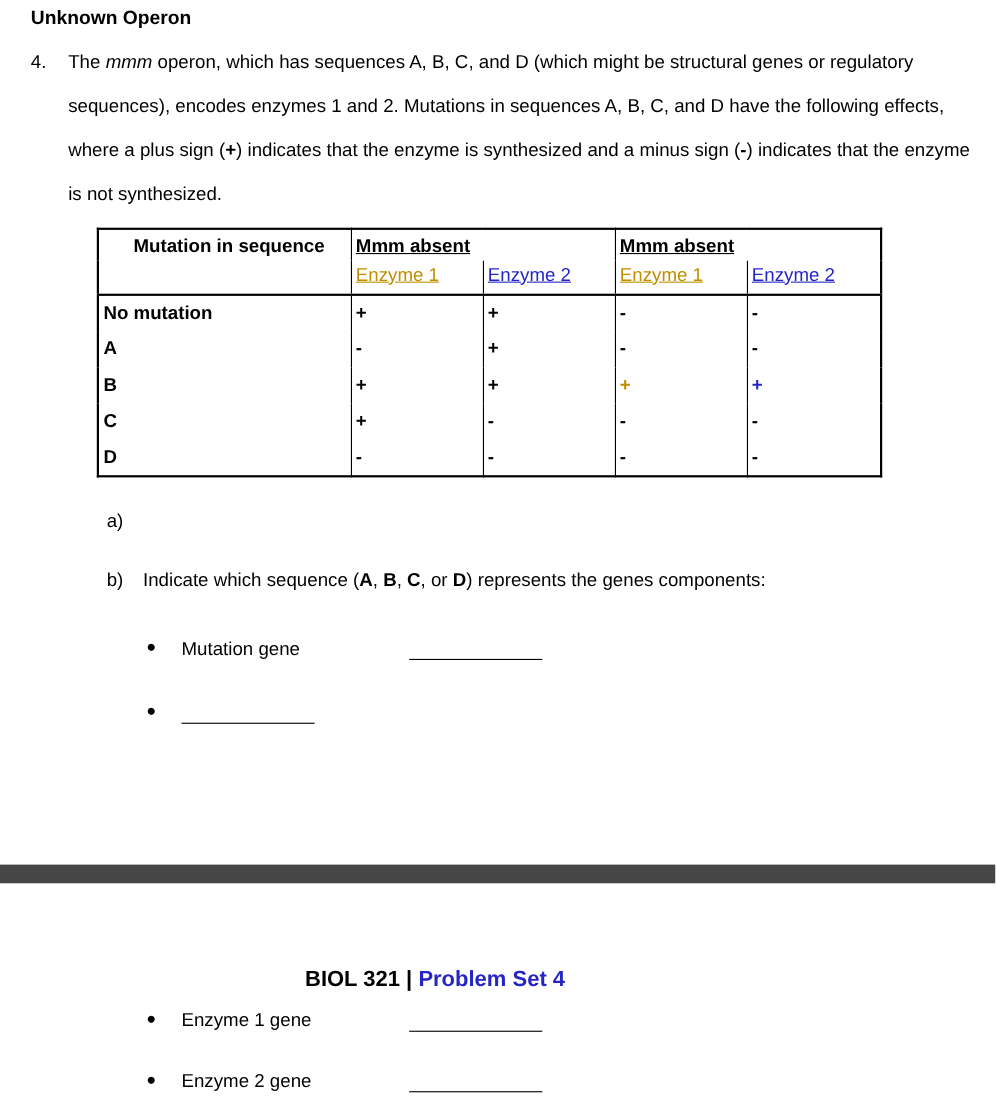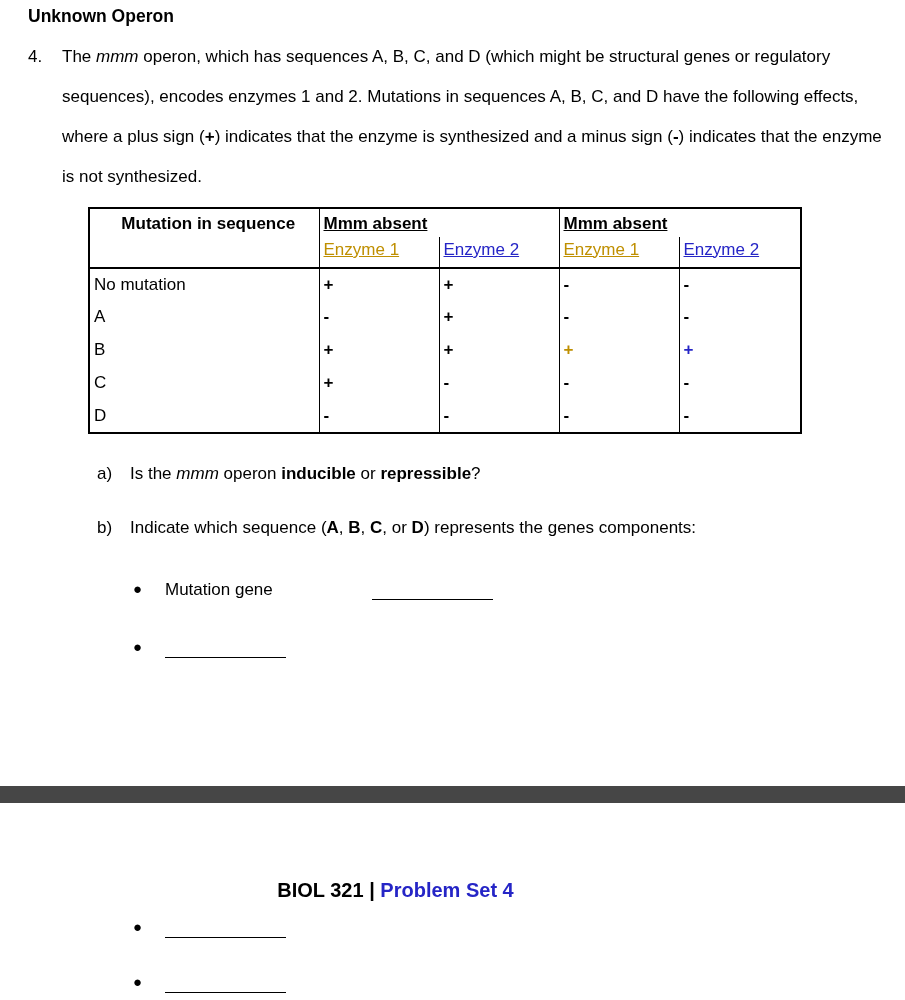--- a/index.html
+++ b/index.html
@@ -30,21 +30,21 @@
   }
   .mut-table td { border-left: 1px solid #000; border-right: 1px solid #000; text-align: left; padding: 3px 4px; }
   .mut-table .corner {
     border-bottom: 2px solid #000; vertical-align: top; text-align: center;
     font-weight: bold; padding: 5px 0 0 8px;
   }
   .mut-table .grp { font-weight: bold; text-decoration: underline; padding-top: 5px; }
   .mut-table .sub { font-weight: normal; text-decoration: underline; border-bottom: 2px solid #000; padding-bottom: 7px; }
   .e1 { color: var(--enzyme1, #BF8F00); }
   .e2 { color: var(--enzyme2, #2525C6); }
-  .mut-table .drow td { height: 33px; }
+  .mut-table .drow td { height: 33px; font-weight: bold; }
   .mut-table .val { font-weight: bold; }
 
   
   .q-line { display: flex; margin-left: 97px; }
   .q-line.qa { margin-top: 30px; }
   .q-line.qb { margin-top: 34px; }
   .q-label { width: 33px; flex: none; }
 
   
   .bullet-row { display: flex; align-items: flex-end; margin-left: 133px; height: 22px; }
@@ -136,21 +136,20 @@
       <td class="val">-</td>
       <td class="val">-</td>
       <td class="val">-</td>
       <td class="val">-</td>
     </tr>
   </tbody>
 </table>
 
 <div class="q-line qa">
   <span class="q-label">a)</span>
-  <span><span>Is the </span><i>mmm</i><span> operon </span><b>inducible</b><span> or </span><b>repressible</b><span>?</span></span>
 </div>
 
 <div class="q-line qb">
   <span class="q-label">b)</span>
   <span><span>Indicate which sequence (</span><b>A</b><span>, </span><b>B</b><span>, </span><b>C</b><span>, or </span><b>D</b><span>) represents the genes components:</span></span>
 </div>
 
 <div class="top-bullets">
   <div class="bullet-row">
     <span class="dot">●</span>
@@ -167,19 +166,21 @@
 
 <div class="footer-line">
   <span>BIOL 321</span>
   <span>|</span>
   <span class="set-name">Problem Set 4</span>
 </div>
 
 <div class="bottom-bullets">
   <div class="bullet-row">
     <span class="dot">●</span>
+    <span class="blabel">Enzyme 1 gene</span>
     <span class="blank"></span>
   </div>
   <div class="bullet-row">
     <span class="dot">●</span>
+    <span class="blabel">Enzyme 2 gene</span>
     <span class="blank"></span>
   </div>
 </div>
 
 </body></html>

